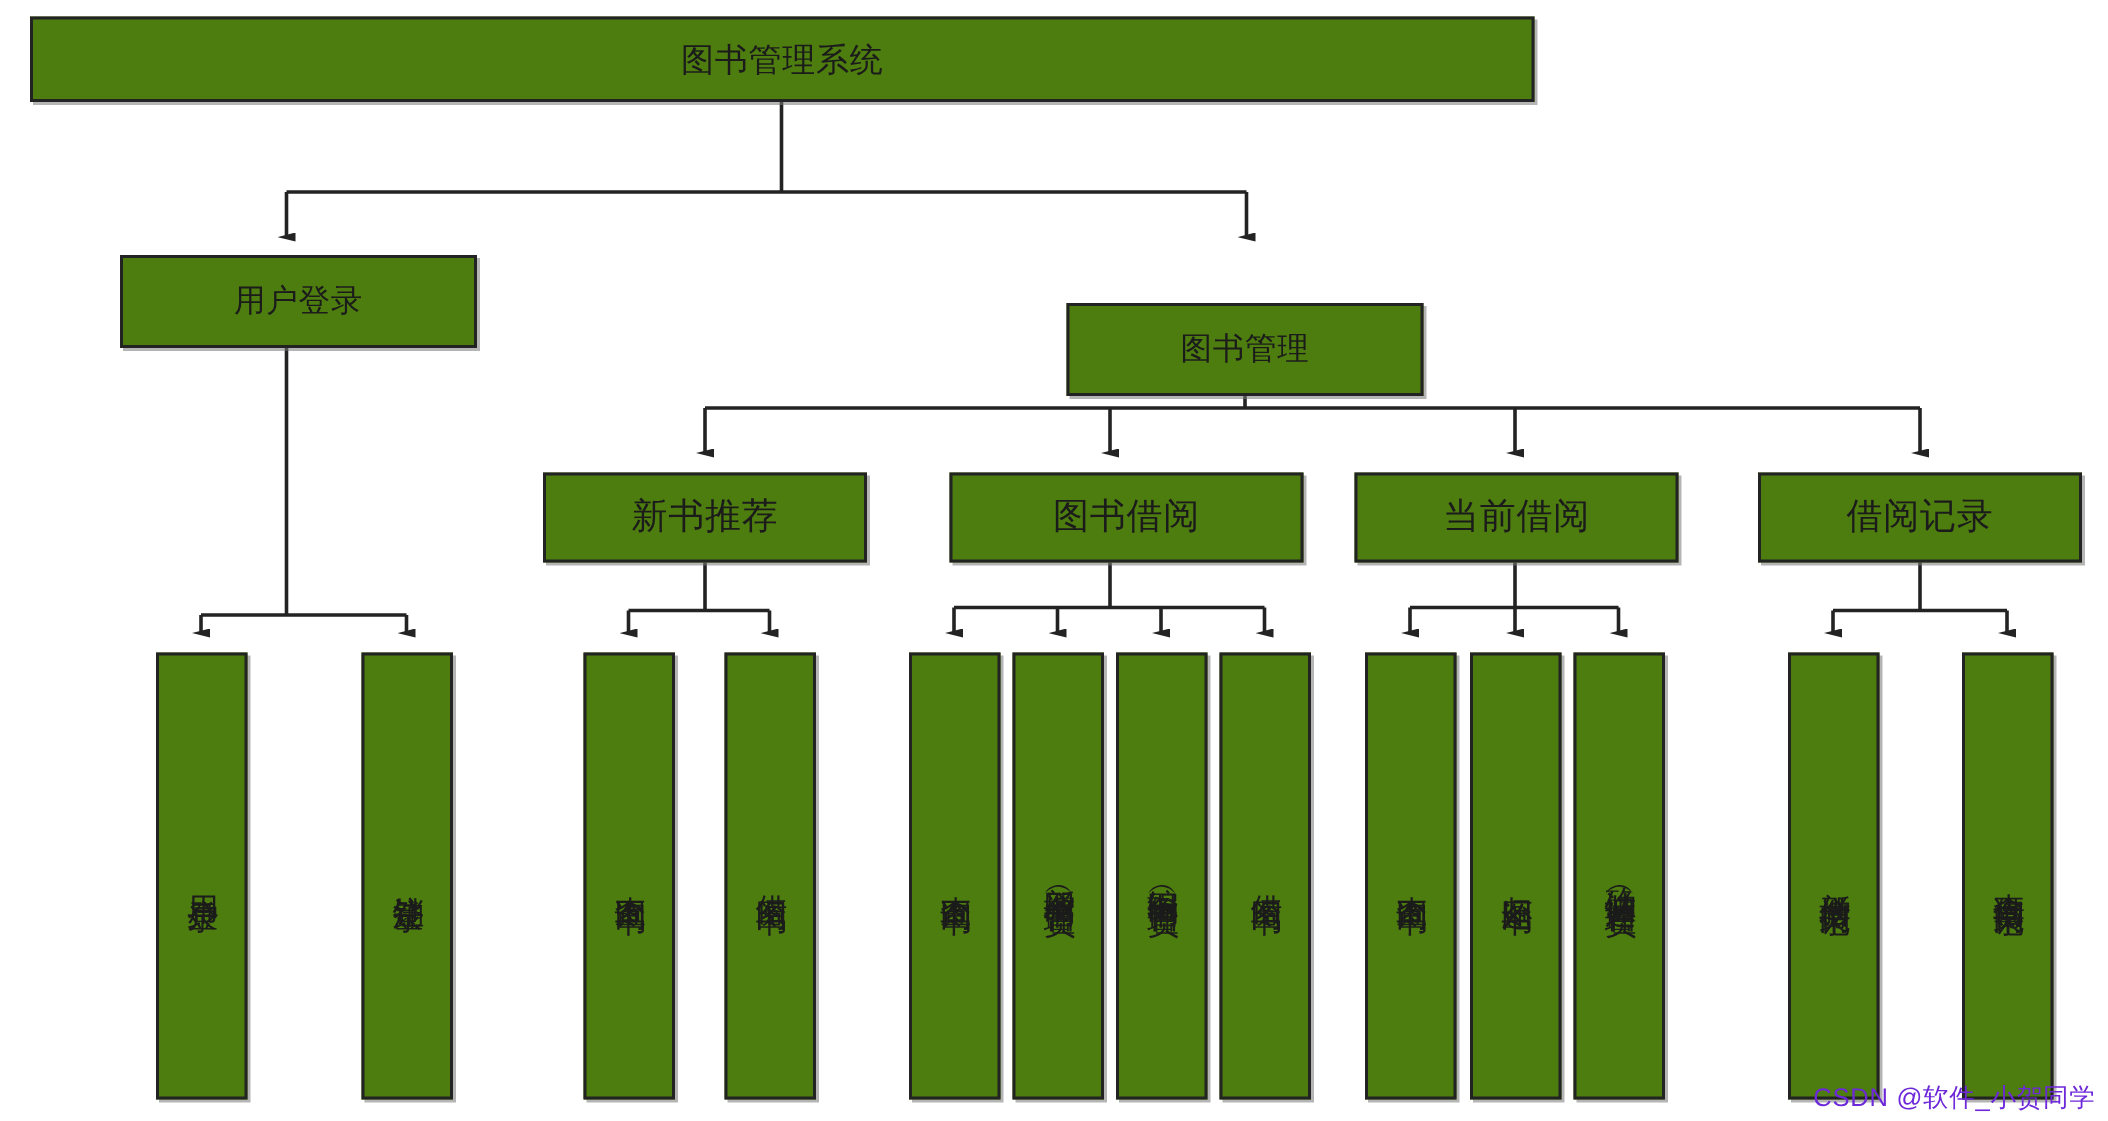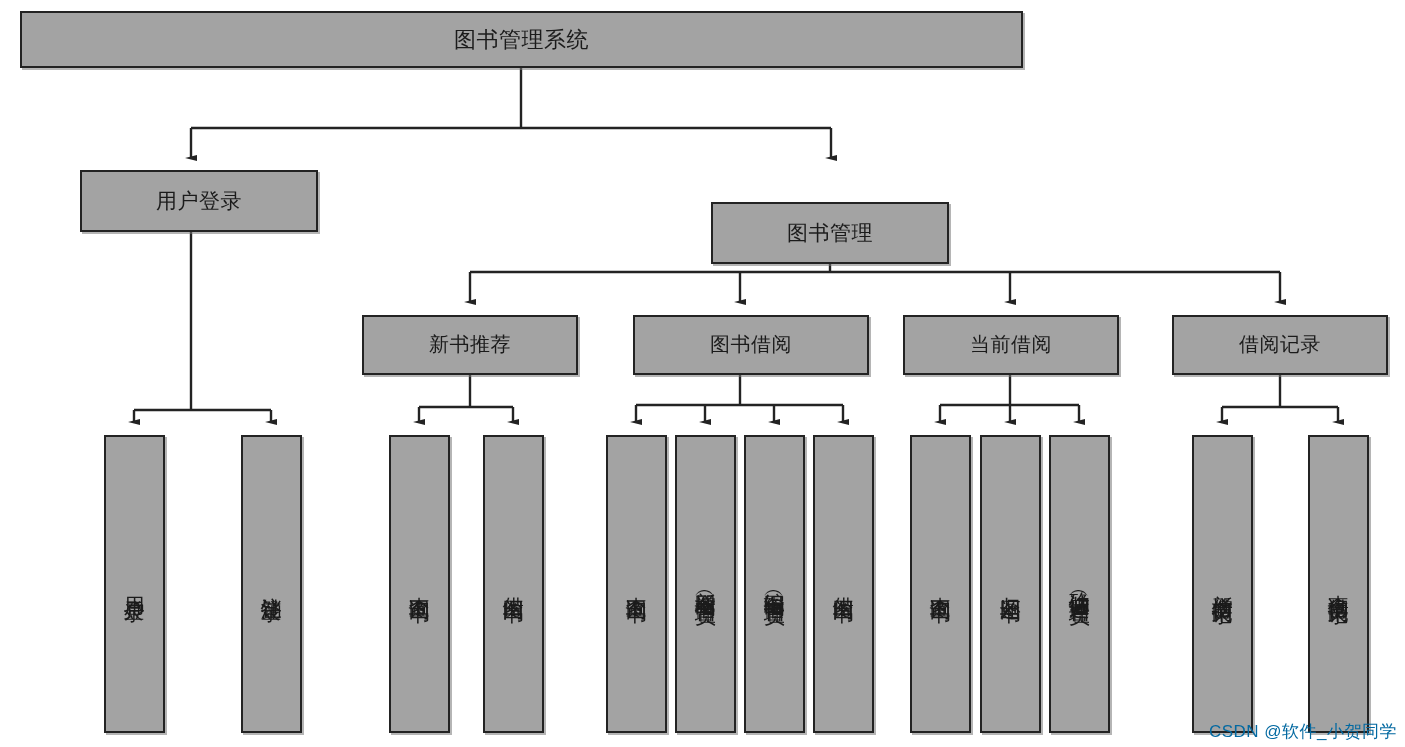--- a/index.html
+++ b/index.html
@@ -6,57 +6,57 @@
   body{
     font-family:"Liberation Sans","DejaVu Sans",sans-serif;
     width:1405px;height:747px;position:relative;overflow:hidden;
   }
   #canvas{position:absolute;left:0;top:0;width:1405px;height:747px;}
   svg.lines{position:absolute;left:0;top:0;width:1405px;height:747px;pointer-events:none;}
 
   .node{
     position:absolute;
     box-sizing:border-box;
-    background:#a3a3a3;
+    background:#4d7c0f;
     border:2px solid #232323;
     box-shadow:2px 2px 0 rgba(120,120,120,0.55);
     display:flex;
     align-items:center;
     justify-content:center;
     color:#1b1b1b;
   }
   .node .lbl{
     display:block;
     text-align:center;
     line-height:1.18;
     letter-spacing:0.5px;
   }
   .lvl0 .lbl{font-size:22px;}
   .lvl1 .lbl{font-size:21px;}
-  .lvl2 .lbl{font-size:20px;}
+  .lvl2 .lbl{font-size:24px;}
 
   .leaf{
     align-items:center;
     justify-content:center;
   }
   .leaf .lbl{
     writing-mode:vertical-rl;
     text-orientation:upright;
     font-size:21px;
     line-height:1.22;
     letter-spacing:2px;
     white-space:nowrap;
   }
 
   .watermark{
     position:absolute;
     right:8px;
     bottom:4px;
     font-size:17px;
-    color:#0369a1;
+    color:#6d28d9;
     white-space:nowrap;
     letter-spacing:0.5px;
   }
 </style>
 </head>
 <body>
 
 <div id="canvas">
 
   <svg class="lines" viewBox="0 0 1405 747">

